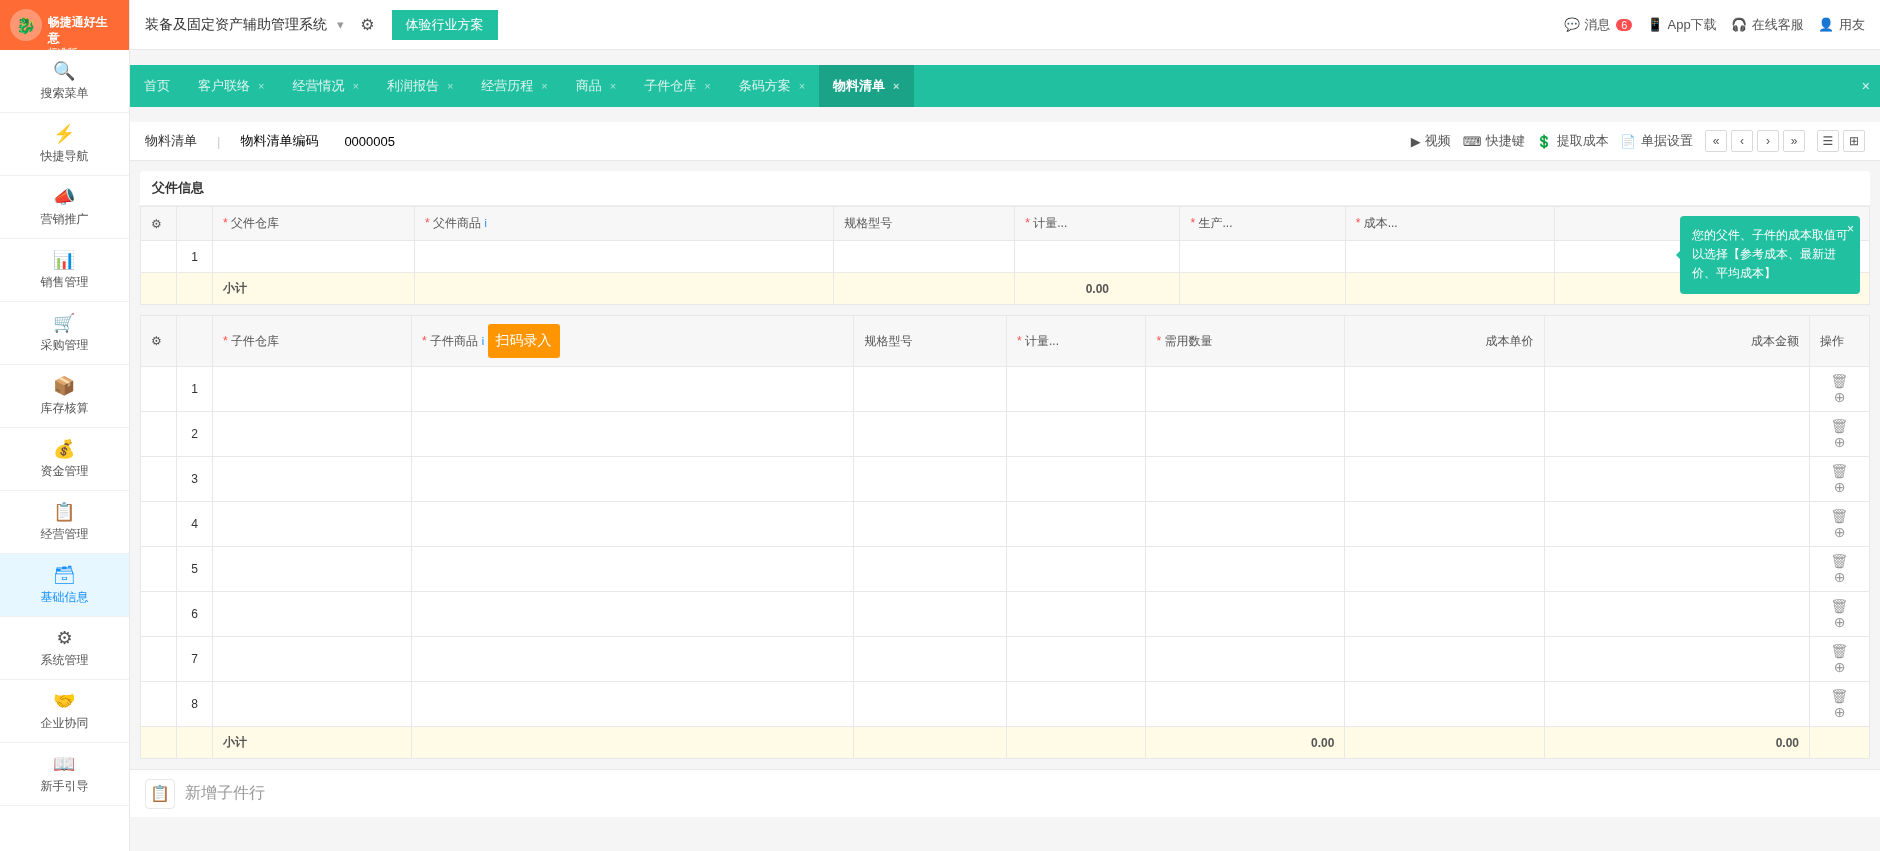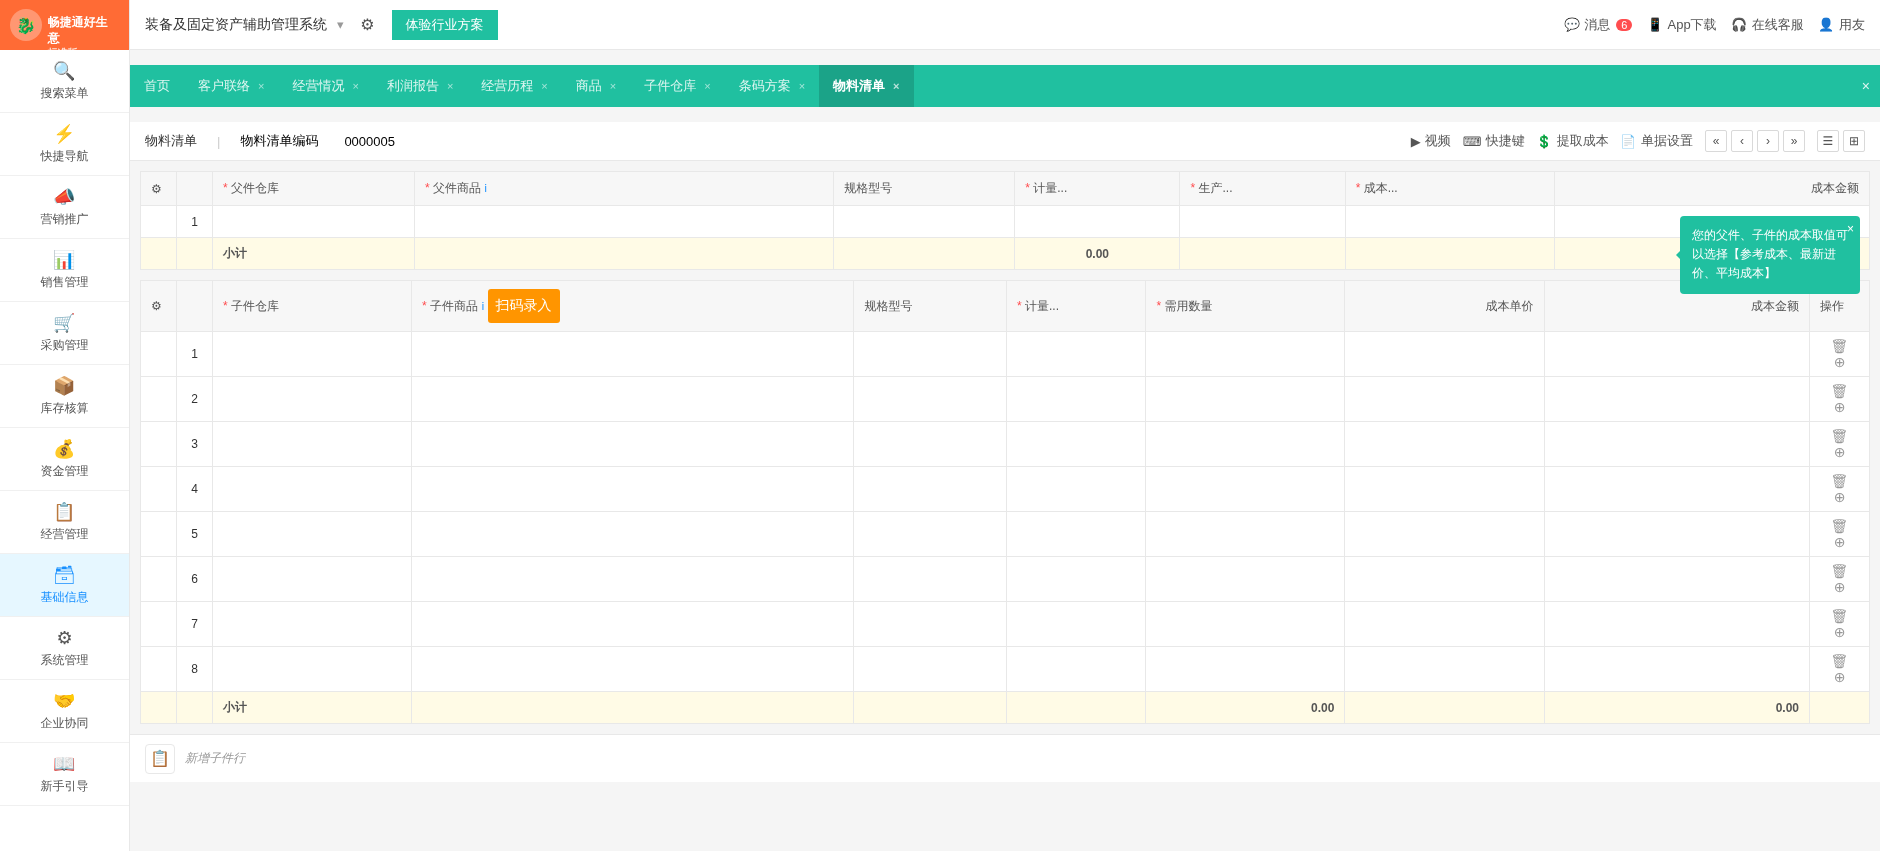--- a/index.html
+++ b/index.html
@@ -68,21 +68,21 @@
     .tooltip-box::before { content: ''; position: absolute; left: -8px; top: 50%; transform: translateY(-50%); border: 4px solid transparent; border-right-color: #20c0a0; }
     .tooltip-close { position: absolute; top: 4px; right: 6px; cursor: pointer; font-size: 12px; }
 
     .action-icon { cursor: pointer; color: #999; font-size: 14px; margin: 0 2px; }
 
     .nav-pagination { display: flex; align-items: center; gap: 4px; }
     .nav-pagination-btn { width: 22px; height: 22px; display: flex; align-items: center; justify-content: center; cursor: pointer; color: #555; border: 1px solid #d9d9d9; border-radius: 2px; font-size: 12px; background: #fff; }
 
     .bottom-bar { background: #fff; border-top: 1px solid #e8e8e8; padding: 8px 15px; display: flex; align-items: center; gap: 10px; flex-shrink: 0; height: 48px; }
     .bottom-icon { width: 30px; height: 30px; display: flex; align-items: center; justify-content: center; border: 1px solid #e8e8e8; border-radius: 4px; font-size: 16px; cursor: pointer; color: #555; }
-    .bottom-text { font-size: 12px; color: #999; font-style: italic; }
+    .bottom-text { font-size: 16px; color: #999; }
   </style>
 </head>
 <body>
 
 <div class="sidebar">
   <div class="sidebar-logo">
     <div class="sidebar-logo-icon">🐉</div>
     <div class="sidebar-logo-text">
       <div>畅捷通好生意</div>
       <div style="font-size:10px;opacity:0.8;">标准版</div>
@@ -242,20 +242,21 @@
           <div class="nav-pagination-btn">»</div>
         </div>
         <div style="display:flex;gap:4px;">
           <div class="nav-pagination-btn">☰</div>
           <div class="nav-pagination-btn">⊞</div>
         </div>
       </div>
     </div>
 
     <div class="section" style="margin:10px 10px 0 10px;position:relative;">
+      <div class="section-title">父件信息</div>
 
       <div class="tooltip-box" style="position:absolute;top:45px;right:10px;z-index:100;">
         <span class="tooltip-close">×</span>
         <span>您的父件、子件的成本取值可以选择【参考成本、最新进价、平均成本】</span>
       </div>
 
       <table class="data-table">
         <thead>
           <tr>
             <th class="th-settings">⚙</th>

